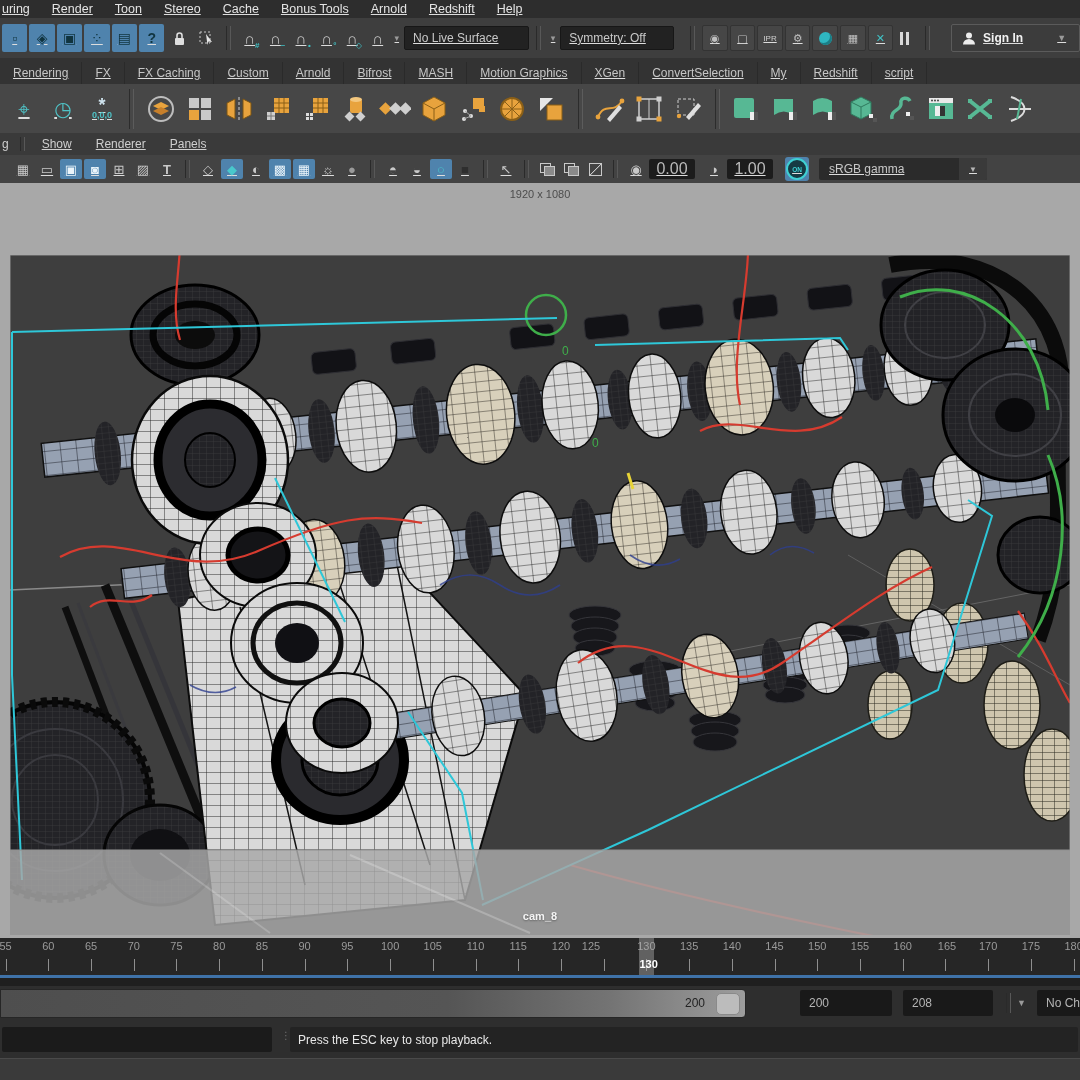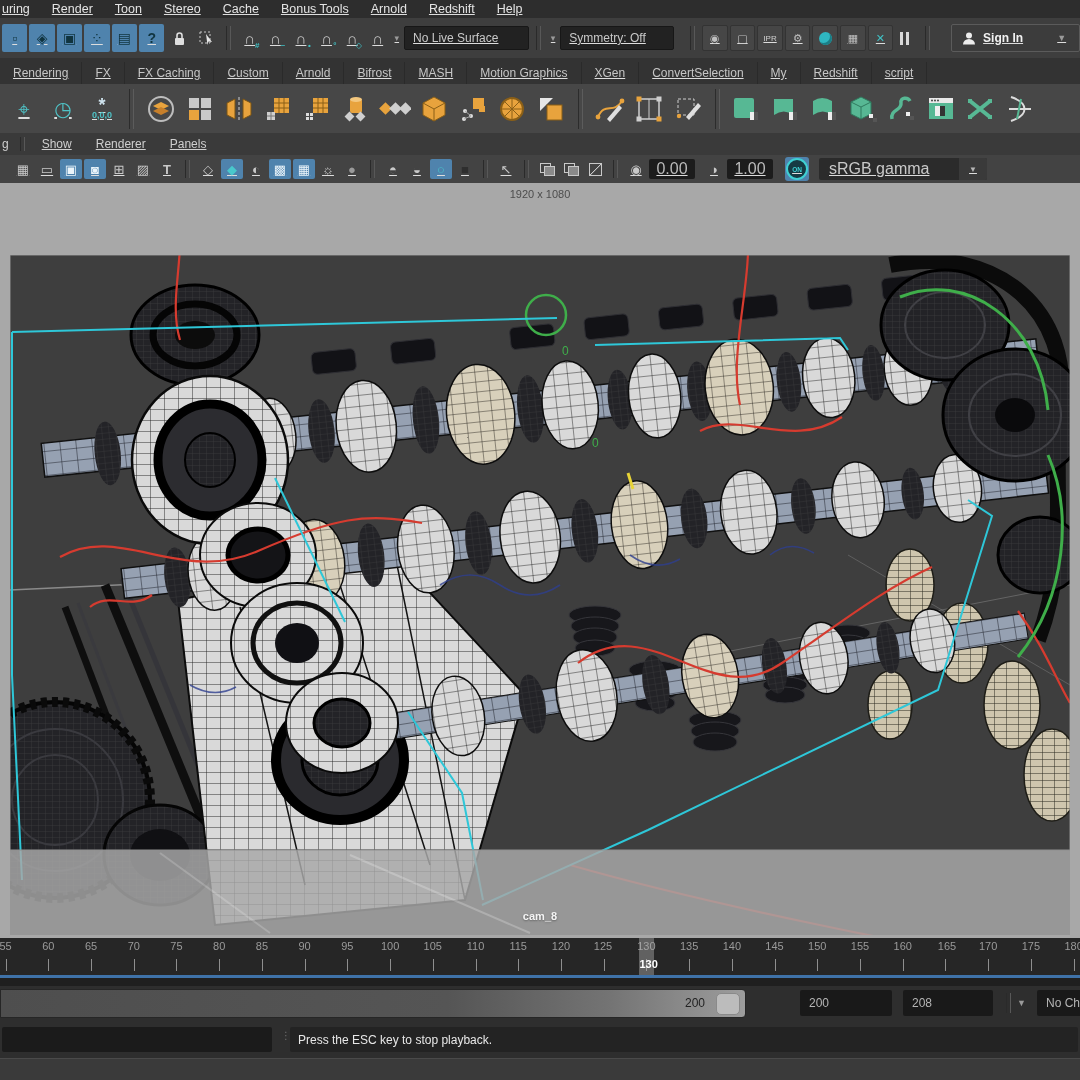--- a/index.html
+++ b/index.html
@@ -58,21 +58,21 @@
   .vic{min-width:20px;height:20px;display:flex;align-items:center;justify-content:center;font-size:13px;
        color:#c9c9c9;border-radius:2px;padding:0 1px;}
   .vic.act{background:#4f83ad;color:#eaf4fa;}
   .vic.teal{color:#49c8cc;}
   .vnum{width:46px;height:20px;background:#1c1c1c;border-radius:2px;color:#bbb;font-size:16px;
         display:flex;align-items:center;justify-content:center;}
   .onbtn{width:24px;height:24px;border-radius:3px;background:#4f83ad;display:flex;align-items:center;justify-content:center;}
   .onbtn b{width:18px;height:18px;border-radius:50%;background:#163a44;border:2px solid #3fd0d4;color:#3fd0d4;
            font-size:6.5px;display:flex;align-items:center;justify-content:center;font-weight:bold;}
   #colorspace{margin-left:8px;width:168px;height:22px;background:#2b2b2b;border-radius:2px;display:flex;align-items:center;}
-  #colorspace .cs{flex:1;font-size:16px;color:#c9c9c9;padding-left:10px;}
+  #colorspace .cs{flex:1;font-size:12px;color:#c9c9c9;padding-left:10px;}
   #colorspace .csbtn{width:28px;height:22px;background:#3a3a3a;border-radius:0 2px 2px 0;display:flex;
                      align-items:center;justify-content:center;color:#b5b5b5;font-size:8px;}
   .sq2{position:relative;width:14px;height:12px;}
   .sq2 i{position:absolute;width:9px;height:8px;border:1px solid #c9c9c9;background:#434343;}
   .sq2 i:first-child{left:0;top:0;}
   .sq2 i:last-child{left:4px;top:3px;background:#8a8a8a;}
   .cropic{width:11px;height:11px;border:1px solid #c9c9c9;background:linear-gradient(135deg,#434343 49%,#c9c9c9 50%,#434343 56%);}
 
   
   #viewport{top:183px;height:755px;background:#a8a8a8;}
@@ -736,21 +736,21 @@
         <span class="ticklabel" style="left: 375.08px;">100</span>
         <span class="tickline" style="left: 390.08px;"></span>
         <span class="ticklabel" style="left: 417.8px;">105</span>
         <span class="tickline" style="left: 432.8px;"></span>
         <span class="ticklabel" style="left: 460.52px;">110</span>
         <span class="tickline" style="left: 475.52px;"></span>
         <span class="ticklabel" style="left: 503.24px;">115</span>
         <span class="tickline" style="left: 518.24px;"></span>
         <span class="ticklabel" style="left: 545.96px;">120</span>
         <span class="tickline" style="left: 560.96px;"></span>
-        <span class="ticklabel" style="left: 588px;">125</span>
+        <span class="ticklabel" style="left: 576px;">125</span>
         <span class="tickline" style="left: 603.68px;"></span>
         <span class="ticklabel" style="left: 631.4px;">130</span>
         <span class="tickline" style="left: 646.4px;"></span>
         <span class="ticklabel" style="left: 674.12px;">135</span>
         <span class="tickline" style="left: 689.12px;"></span>
         <span class="ticklabel" style="left: 716.84px;">140</span>
         <span class="tickline" style="left: 731.84px;"></span>
         <span class="ticklabel" style="left: 759.56px;">145</span>
         <span class="tickline" style="left: 774.56px;"></span>
         <span class="ticklabel" style="left: 802.28px;">150</span>

